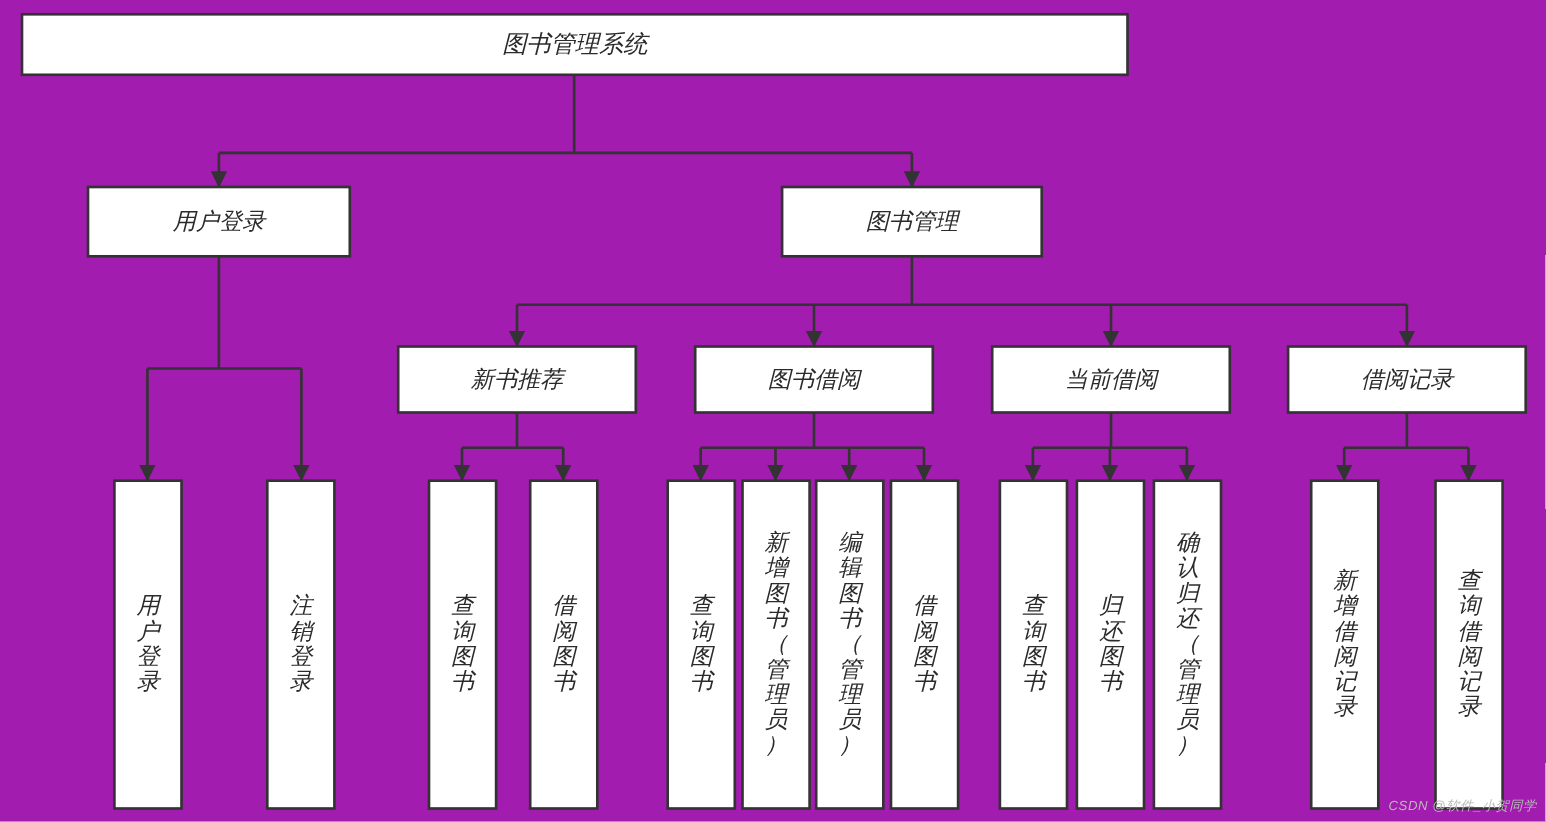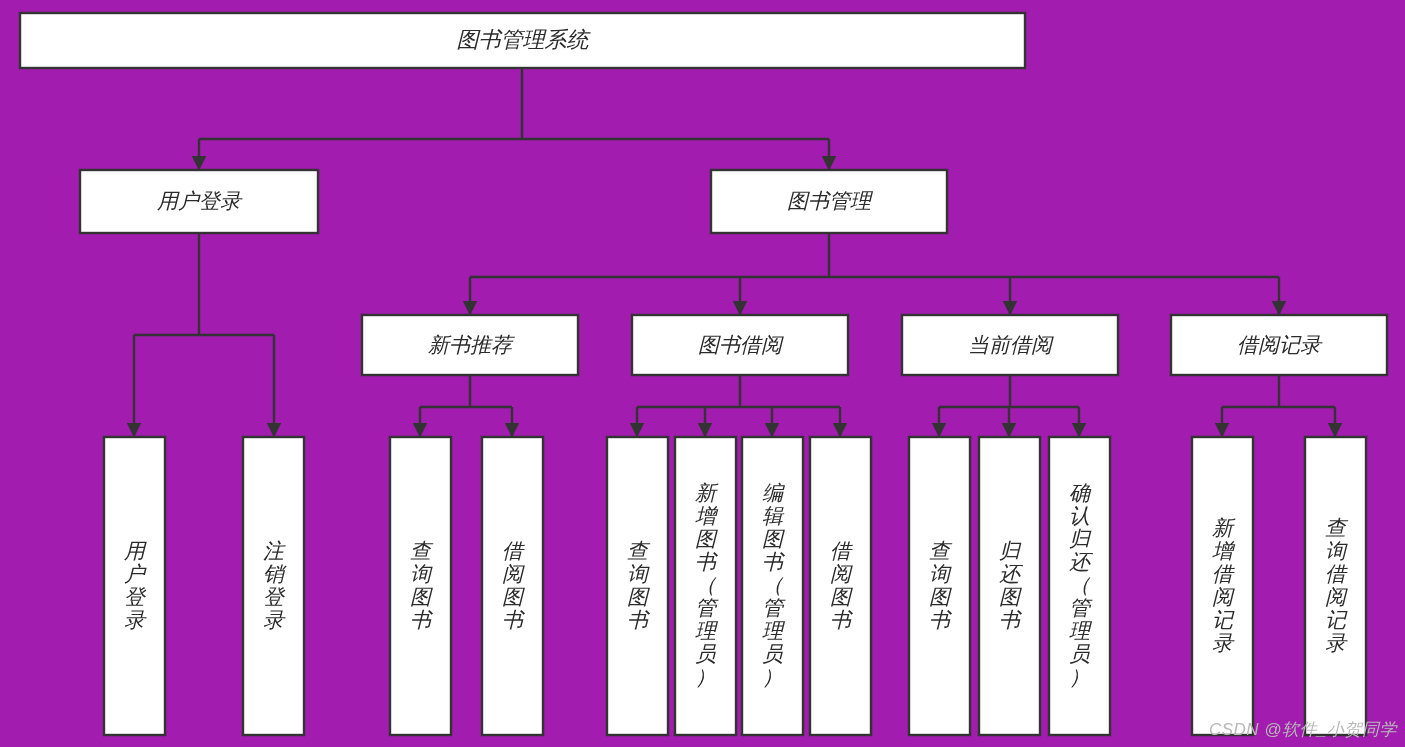--- a/index.html
+++ b/index.html
@@ -54,21 +54,21 @@
     font-family: "Liberation Sans", "DejaVu Sans", sans-serif;
     font-size: 21px;
     text-anchor: middle;
     dominant-baseline: middle;
   }
   .watermark {
     position: absolute;
     right: 8px;
     bottom: 6px;
     font-family: "Liberation Sans", "DejaVu Sans", sans-serif;
-    font-size: 17px;
+    font-size: 12px;
     color: #b8b8b8;
     letter-spacing: 0.5px;
     white-space: nowrap;
     user-select: none;
   }
 </style>
 </head>
 <body>
 
 <div id="diagram-root">

